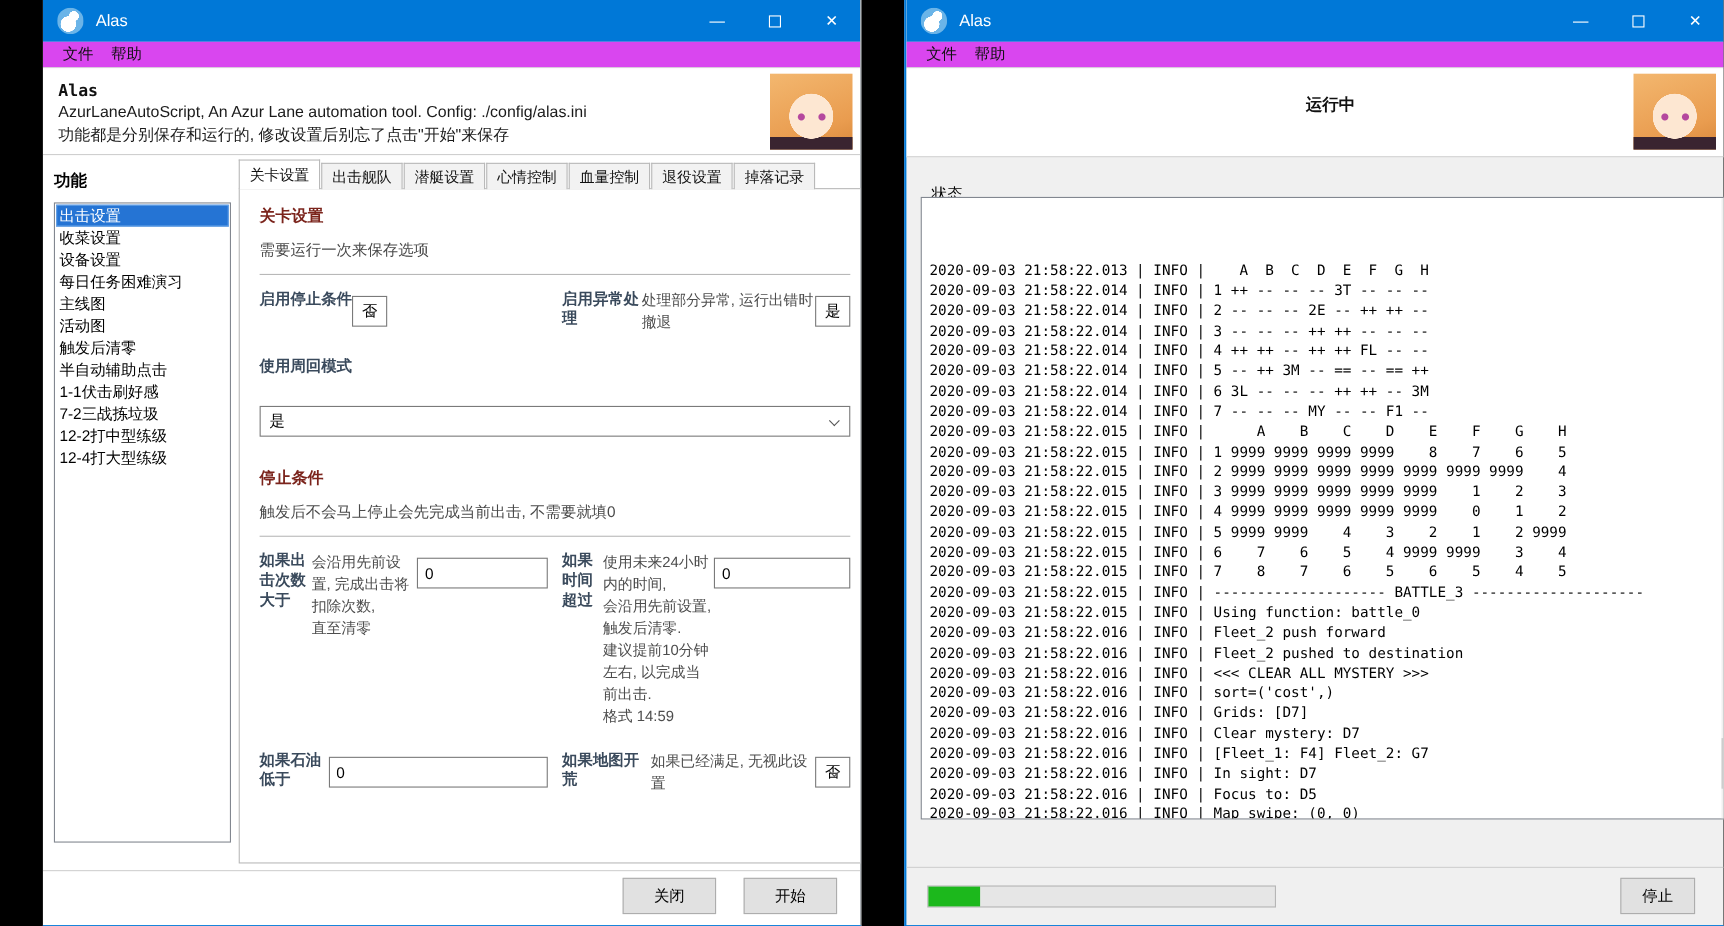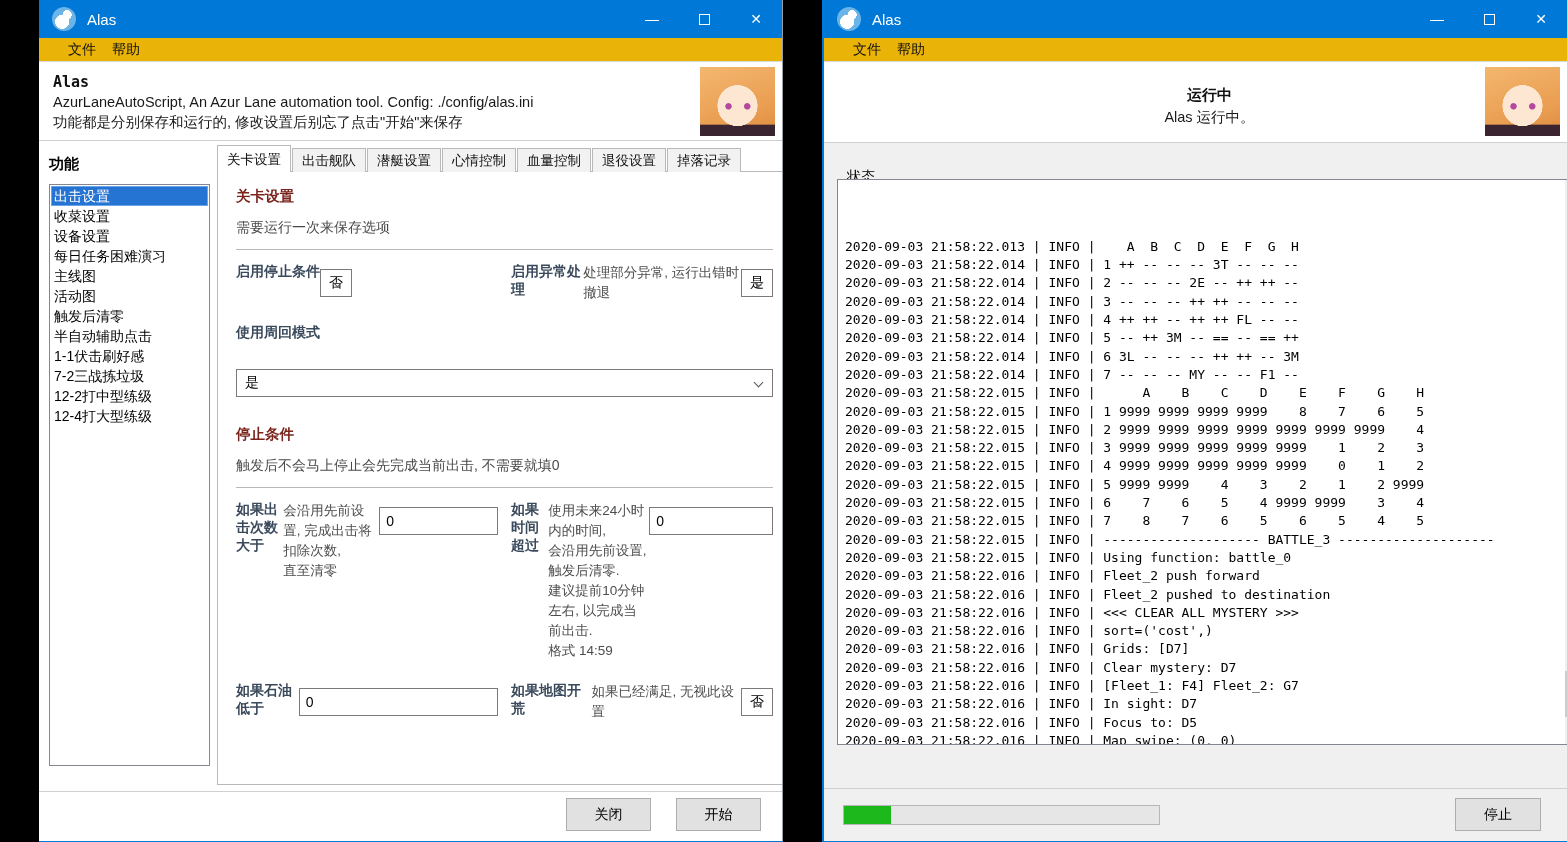--- a/index.html
+++ b/index.html
@@ -15,21 +15,21 @@
   .logo { width:24px; height:24px; margin-left:13px; border-radius:50%;
       background: radial-gradient(circle at 63% 32%, #ffffff 0 20%, transparent 21%),
                   radial-gradient(circle at 42% 62%, #ffffff 0 34%, transparent 35%),
                   radial-gradient(circle at 50% 50%, #6ab4e8 0 70%, #59a8e2 100%); }
   .title-text { color:#fff; font-size:15px; margin-left:11px; }
   .win-controls { position:absolute; right:0; top:0; height:38px; display:flex; }
   .win-btn { width:52px; height:38px; color:#fff; font-size:14px; display:flex; align-items:center; justify-content:center; }
   .maxbox { width:11px; height:11px; border:1.5px solid #fff; display:inline-block; }
 
   
-  .menubar { position:absolute; left:0; top:38px; right:0; height:24px; background:#eab308; border-bottom:1px solid #d9d9d9; display:flex; align-items:center; padding-left:21px; }
+  .menubar { position:absolute; left:0; top:38px; right:0; height:24px; background:#d946ef; border-bottom:1px solid #d9d9d9; display:flex; align-items:center; padding-left:10px; }
   .menu-item { font-size:14px; color:#111; padding:0 8px; }
 
   
   .header { position:absolute; left:0; top:62px; right:0; border-bottom:1px solid #cfcfcf; background:#fff; }
   .window.left  .header { height:79px; padding:11px 0 0 14px; }
   .window.right .header { height:81px; padding:24px 0 0 28px;text-align:center; }
   .header-title { font-family:"DejaVu Sans Mono", monospace; font-weight:bold; font-size:15px; color:#111; }
   .header-line { font-size:14.5px; color:#1a1a1a; margin-top:3px; }
   .avatar { position:absolute; top:5px; right:7px; width:75px; height:69px;
       background:
@@ -83,21 +83,21 @@
   .left-buttons { position:absolute; top:798px; right:21px; display:flex; gap:25px; }
   .btn { width:85px; height:33px; background:#e1e1e1; border:1px solid #adadad; font-size:14px; color:#000; display:flex; align-items:center; justify-content:center; font-family:"Liberation Sans", sans-serif; }
 
   
   .status-label { position:absolute; left:23px; top:168px; font-size:14px; color:#000; }
   .logbox { position:absolute; left:13px; top:179px; width:746px; height:566px; background:#fff; border:1px solid #828790; overflow:hidden; }
   .loglines { padding:3px 0 0 7px; font-family:"DejaVu Sans Mono", monospace; font-size:13px; line-height:18.3px; color:#000; white-space:pre; }
   .right-footer-line { position:absolute; left:0; right:0; top:788px; border-top:1px solid #cfcfcf; }
   .progressbar { position:absolute; left:19px; top:805px; width:317px; height:20px; background:#e6e6e6; border:1px solid #b6b6b6; }
   .progress-fill { height:100%; background:#1cb81c; }
-  .stop-btn { position:absolute; right:26px; top:798px; width:86px; height:33px; }
+  .stop-btn { position:absolute; right:26px; top:798px; width:68px; height:33px; }
 </style>
 </head>
 <body>
 
 <div class="window left">
   <div class="titlebar">
     <span class="logo"></span>
     <span class="title-text">Alas</span>
     <div class="win-controls">
       <span class="win-btn">—</span>
@@ -245,21 +245,20 @@
       <span class="win-btn">✕</span>
     </div>
   </div>
   <div class="menubar">
 
   <span class="menu-item">文件</span>
       <span class="menu-item">帮助</span>
     </div>
   <div class="header">
     <div class="header-title" style="font-family:'Liberation Sans',sans-serif;">运行中</div>
-    <div class="header-line">Alas 运行中。</div>
     <div class="avatar"></div>
   </div>
 
   <div class="status-label">状态</div>
 
   <div class="logbox">
     <div class="loglines">
       
     <div class="logline">2020-09-03 21:58:22.013 | INFO |    A  B  C  D  E  F  G  H</div><div class="logline">2020-09-03 21:58:22.014 | INFO | 1 ++ -- -- -- 3T -- -- --</div><div class="logline">2020-09-03 21:58:22.014 | INFO | 2 -- -- -- 2E -- ++ ++ --</div><div class="logline">2020-09-03 21:58:22.014 | INFO | 3 -- -- -- ++ ++ -- -- --</div><div class="logline">2020-09-03 21:58:22.014 | INFO | 4 ++ ++ -- ++ ++ FL -- --</div><div class="logline">2020-09-03 21:58:22.014 | INFO | 5 -- ++ 3M -- == -- == ++</div><div class="logline">2020-09-03 21:58:22.014 | INFO | 6 3L -- -- -- ++ ++ -- 3M</div><div class="logline">2020-09-03 21:58:22.014 | INFO | 7 -- -- -- MY -- -- F1 --</div><div class="logline">2020-09-03 21:58:22.015 | INFO |      A    B    C    D    E    F    G    H</div><div class="logline">2020-09-03 21:58:22.015 | INFO | 1 9999 9999 9999 9999    8    7    6    5</div><div class="logline">2020-09-03 21:58:22.015 | INFO | 2 9999 9999 9999 9999 9999 9999 9999    4</div><div class="logline">2020-09-03 21:58:22.015 | INFO | 3 9999 9999 9999 9999 9999    1    2    3</div><div class="logline">2020-09-03 21:58:22.015 | INFO | 4 9999 9999 9999 9999 9999    0    1    2</div><div class="logline">2020-09-03 21:58:22.015 | INFO | 5 9999 9999    4    3    2    1    2 9999</div><div class="logline">2020-09-03 21:58:22.015 | INFO | 6    7    6    5    4 9999 9999    3    4</div><div class="logline">2020-09-03 21:58:22.015 | INFO | 7    8    7    6    5    6    5    4    5</div><div class="logline">2020-09-03 21:58:22.015 | INFO | -------------------- BATTLE_3 --------------------</div><div class="logline">2020-09-03 21:58:22.015 | INFO | Using function: battle_0</div><div class="logline">2020-09-03 21:58:22.016 | INFO | Fleet_2 push forward</div><div class="logline">2020-09-03 21:58:22.016 | INFO | Fleet_2 pushed to destination</div><div class="logline">2020-09-03 21:58:22.016 | INFO | &lt;&lt;&lt; CLEAR ALL MYSTERY &gt;&gt;&gt;</div><div class="logline">2020-09-03 21:58:22.016 | INFO | sort=('cost',)</div><div class="logline">2020-09-03 21:58:22.016 | INFO | Grids: [D7]</div><div class="logline">2020-09-03 21:58:22.016 | INFO | Clear mystery: D7</div><div class="logline">2020-09-03 21:58:22.016 | INFO | [Fleet_1: F4] Fleet_2: G7</div><div class="logline">2020-09-03 21:58:22.016 | INFO | In sight: D7</div><div class="logline">2020-09-03 21:58:22.016 | INFO | Focus to: D5</div><div class="logline">2020-09-03 21:58:22.016 | INFO | Map swipe: (0, 0)</div></div>
     <div class="vscroll log-scroll">

